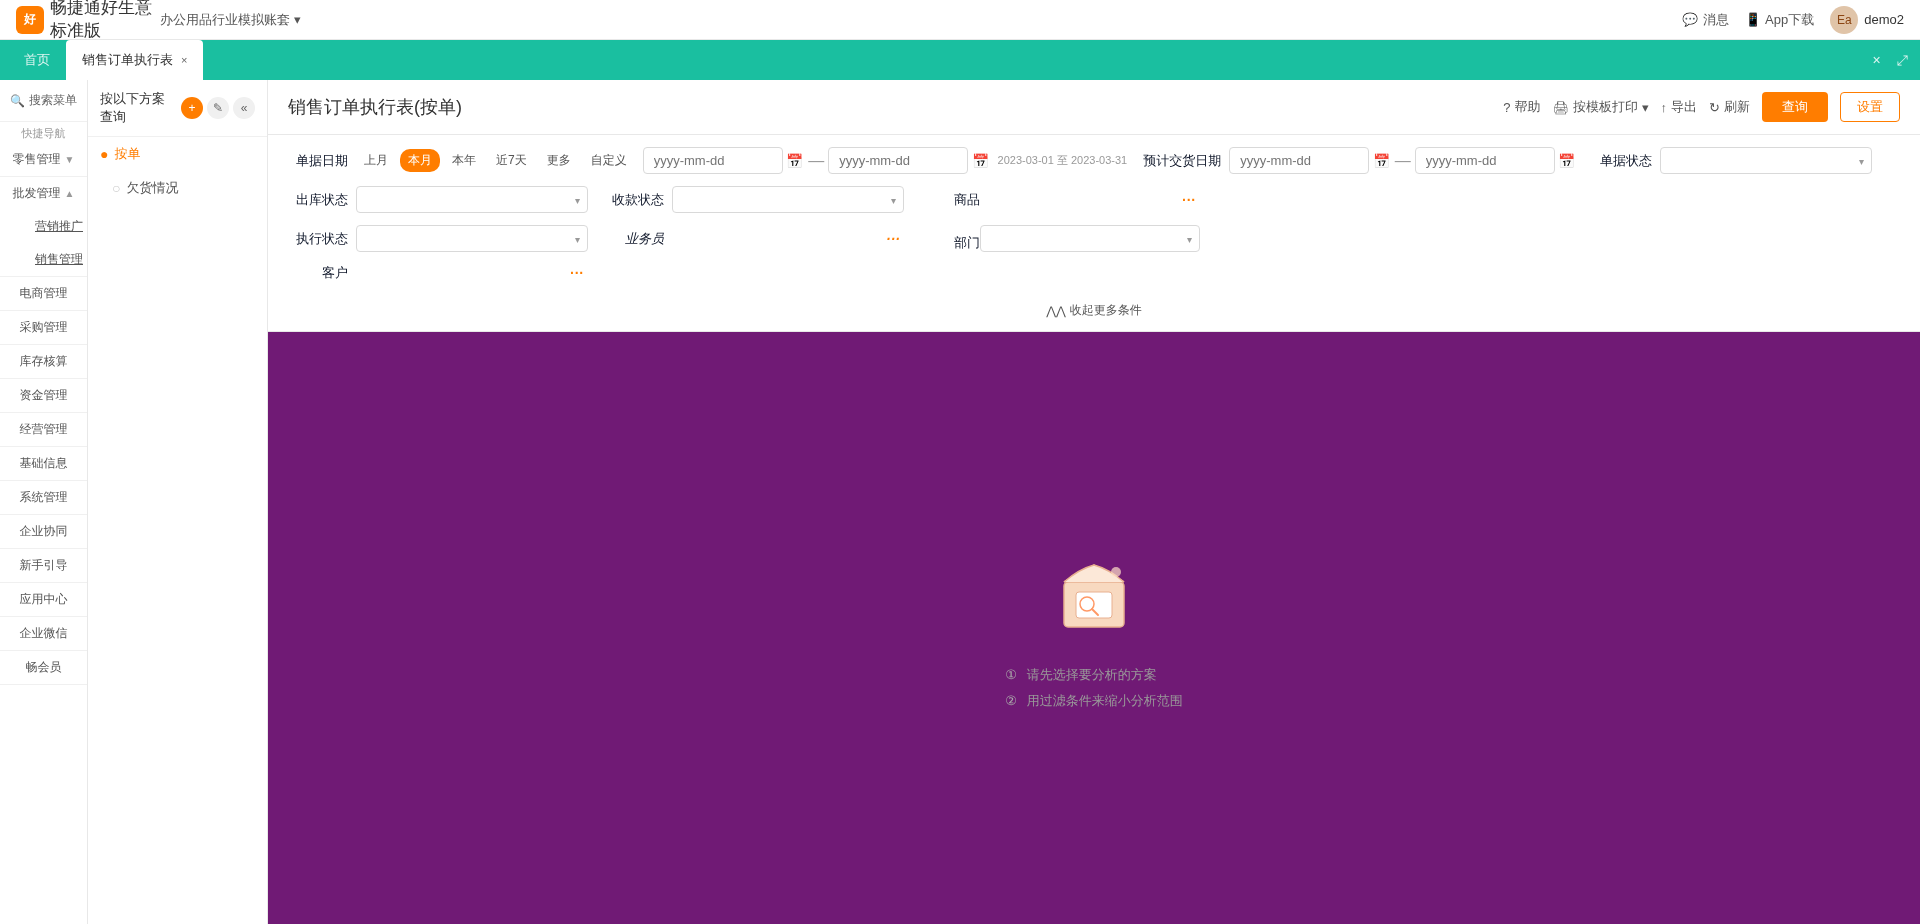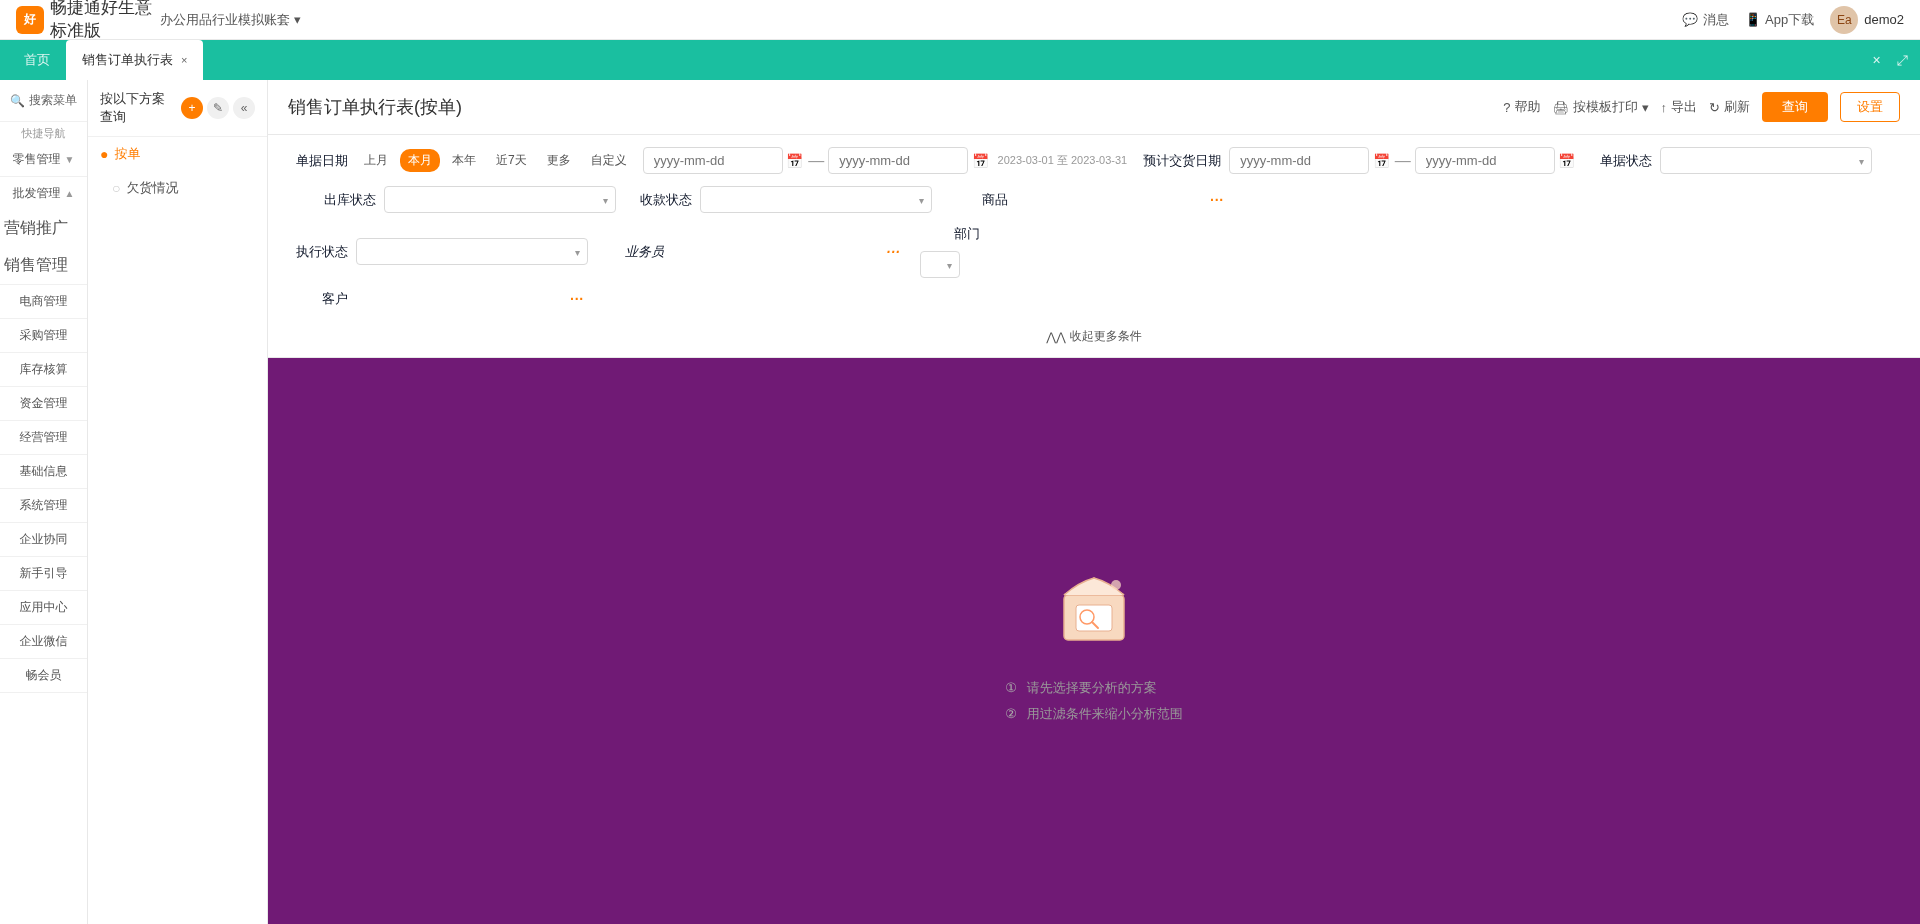--- a/index.html
+++ b/index.html
@@ -99,21 +99,21 @@
     }
     .sidebar-section-header {
       display: flex; align-items: center; justify-content: center;
       padding: 8px 4px;
       font-size: 12px; color: #555; cursor: pointer;
       gap: 4px;
     }
     .sidebar-section-header .arrow { font-size: 10px; color: #999; }
     .sidebar-item {
       padding: 8px 4px;
-      font-size: 16px; color: #555; text-align: left; cursor: pointer;
+      font-size: 12px; color: #555; text-align: right; cursor: pointer; text-decoration: underline;
     }
 
     
     .left-panel {
       width: 180px;
       background: #fff;
       border-right: 1px solid #e8e8e8;
       display: flex; flex-direction: column;
       flex-shrink: 0;
     }
@@ -461,21 +461,21 @@
               <select class="filter-select">
                 <option value=""></option>
               </select>
               <span class="select-arrow">▾</span>
             </div>
           </div>
         </div>
 
         <div class="filter-row">
 
-          <div style="display:flex;align-items:center;gap:8px;min-width:300px;margin-left:28px;">
+          <div style="display:flex;align-items:center;gap:8px;min-width:300px;">
             <span class="filter-label">出库状态</span>
             <div class="select-wrapper" style="flex:1;">
               <select class="filter-select">
                 <option value=""></option>
               </select>
               <span class="select-arrow">▾</span>
             </div>
           </div>
 
           <div style="display:flex;align-items:center;gap:8px;min-width:300px;">
@@ -508,21 +508,21 @@
             </div>
           </div>
 
           <div style="display:flex;align-items:center;gap:8px;min-width:300px;font-style:italic;">
             <span class="filter-label">业务员</span>
             <div style="flex:1;display:flex;align-items:center;justify-content:flex-end;">
               <span class="ellipsis-btn">···</span>
             </div>
           </div>
 
-          <div style="display:flex;align-items:flex-start;gap:8px;min-width:280px;flex-direction:column;">
+          <div style="display:flex;align-items:flex-end;min-width:280px;">
             <span class="filter-label">部门</span>
             <div class="select-wrapper" style="flex:1;">
               <select class="filter-select">
                 <option value=""></option>
               </select>
               <span class="select-arrow">▾</span>
             </div>
           </div>
         </div>
 

